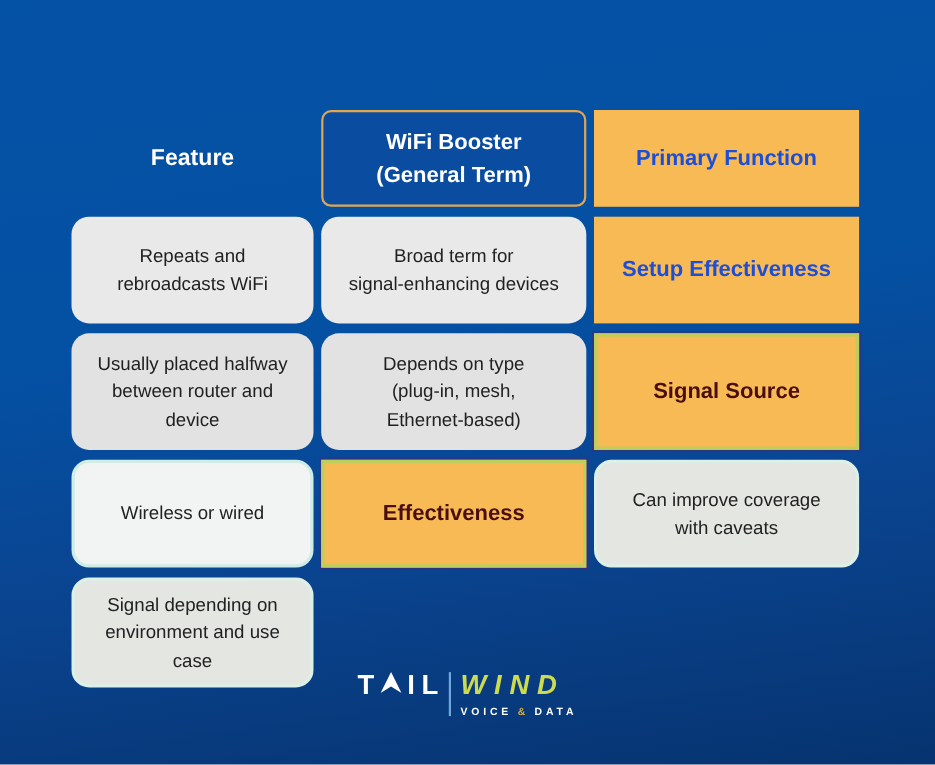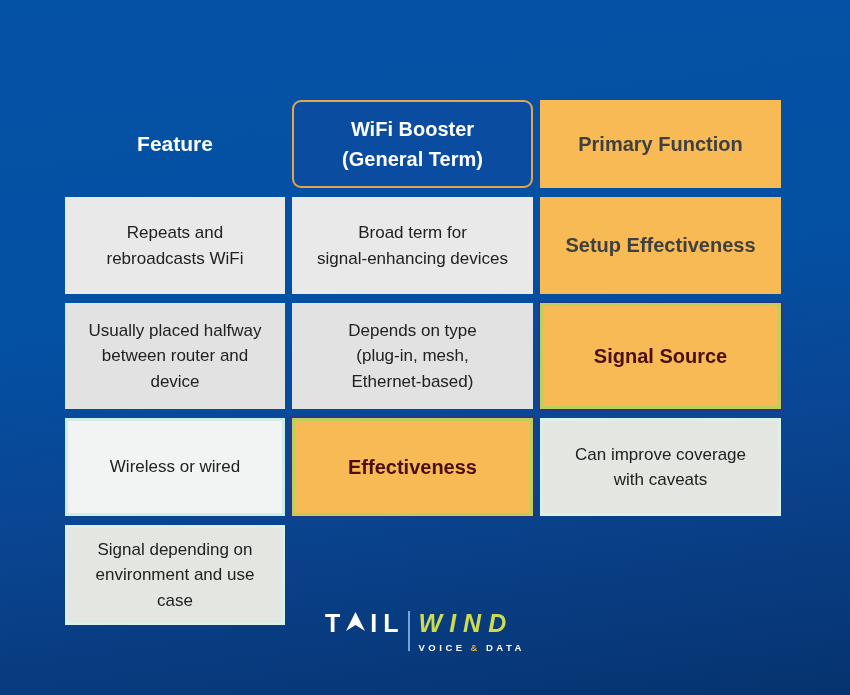--- a/index.html
+++ b/index.html
@@ -33,37 +33,38 @@
     border-radius: 9px;
     color: #FFFFFF; font-weight: bold; font-size: 20px;
     line-height: 1.5;
     display: flex; align-items: center; justify-content: center;
     text-align: center;
     white-space: pre-line;
   }
 
   .feature-cell {
     background: #F7BA55;
-    color: #404040; font-weight: bold; font-size: 20px;
+    color: #1d4ed8; font-weight: bold; font-size: 20px;
     display: flex; align-items: center; justify-content: center;
     text-align: center;
   }
   .feature-cell.tinted {
     color: #4A0E0E;
     border: 3px solid #BCCE5C;
     box-shadow: 0 0 0 2px rgba(71, 38, 122, 0.55);
   }
 
   .value-cell {
     background: #E9E9E9;
     color: #212121; font-size: 17px; line-height: 1.5;
     display: flex; align-items: center; justify-content: center;
     text-align: center;
     white-space: pre-line;
     padding: 6px 10px;
+    border-radius: 16px;
   }
   .value-cell.r2 { background: #E2E2E2; }
   .value-cell.r3 { background: #F1F4F2; border: 3px solid #CFEDE6; }
   .value-cell.r4 { background: #E4E6E2; border: 3px solid #DCF0E8; }
 
   .footer {
     position: absolute;
     top: 611px; left: 0; width: 100%;
     display: flex; justify-content: center;
   }

